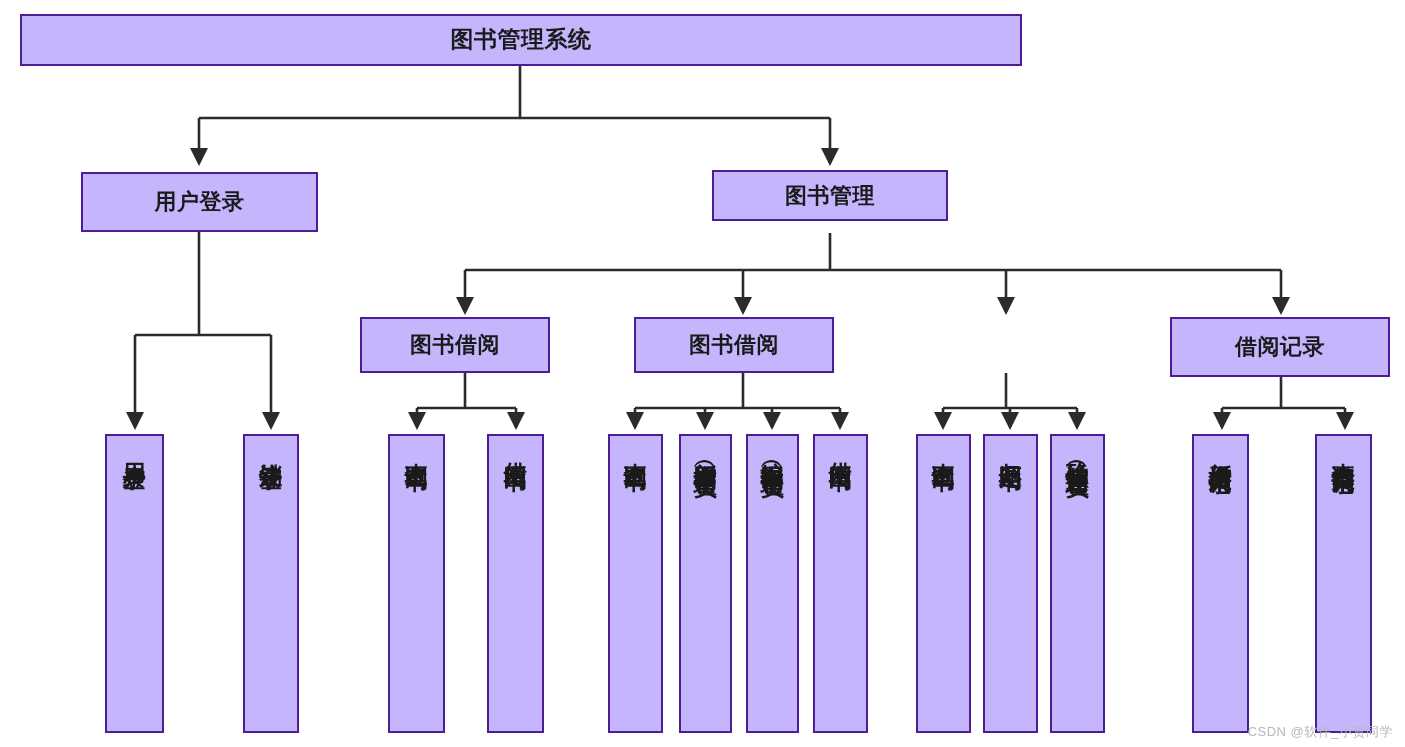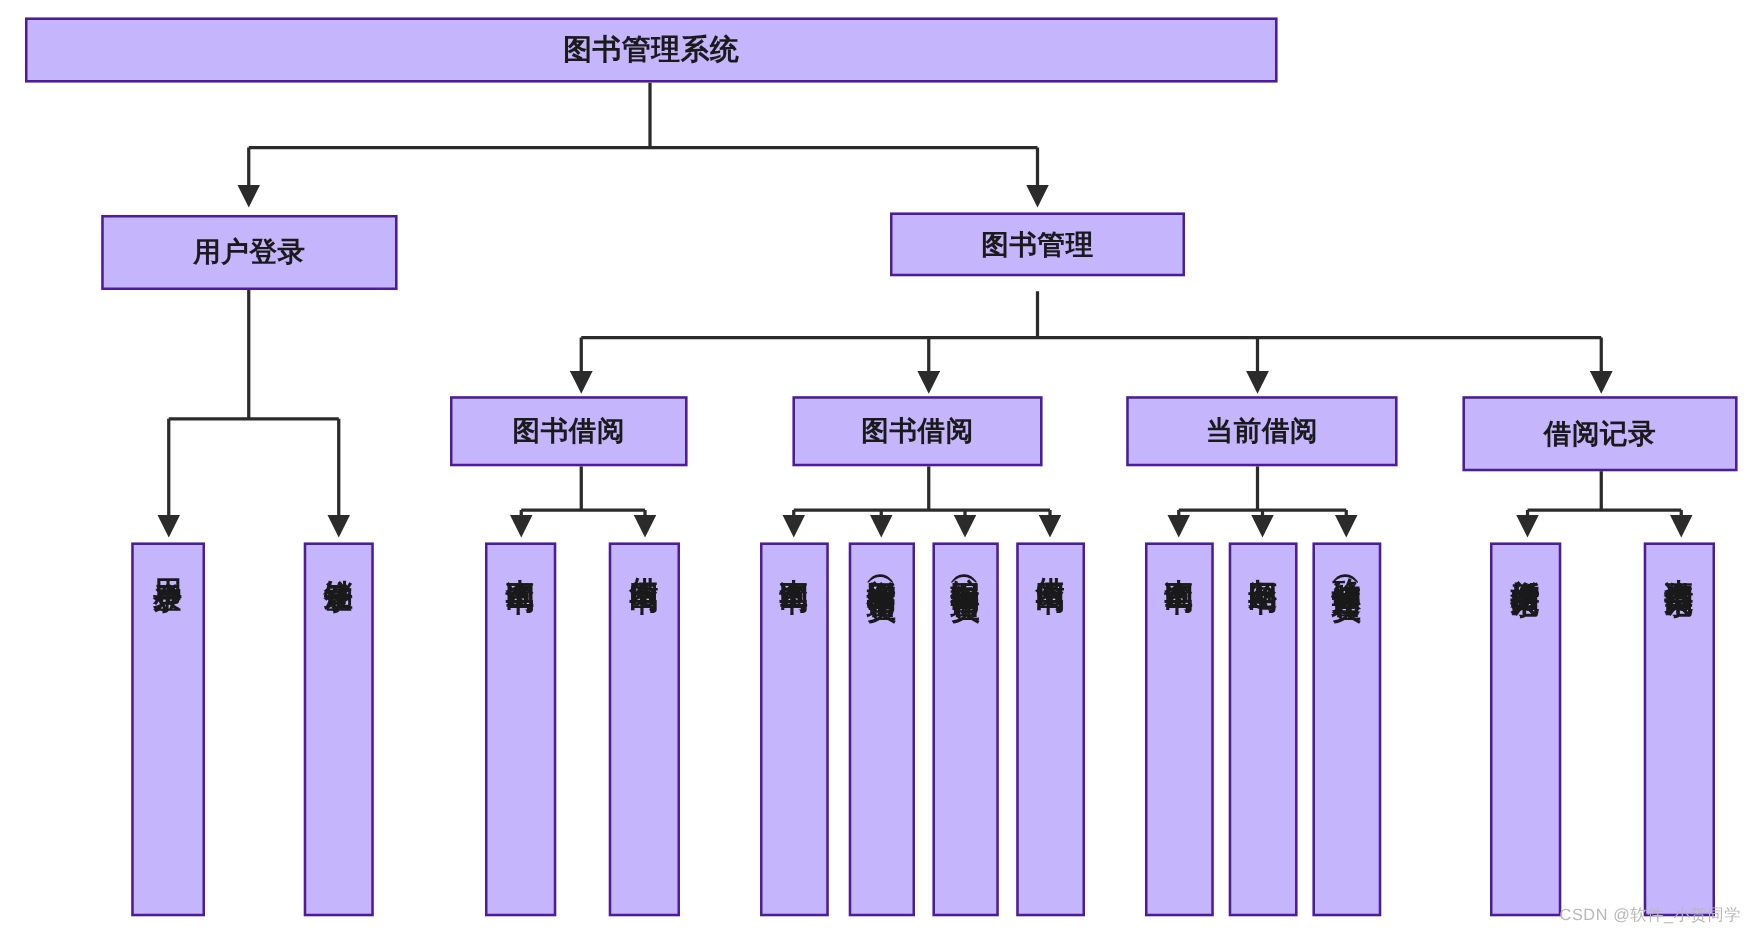--- a/index.html
+++ b/index.html
@@ -136,23 +136,20 @@
   <div class="node horiz" style="left:712px; top:170px; width:236px; height:51px;">
     <span class="label">图书管理</span>
   </div>
 
   <div class="node horiz" style="left:360px; top:317px; width:190px; height:56px;">
     <span class="label">图书借阅</span>
   </div>
   <div class="node horiz" style="left:634px; top:317px; width:200px; height:56px;">
     <span class="label">图书借阅</span>
   </div>
-  <div class="node horiz" style="left:901px; top:317px; width:217px; height:56px;">
-    <span class="label">当前借阅</span>
-  </div>
   <div class="node horiz" style="left:1170px; top:317px; width:220px; height:60px;">
     <span class="label">借阅记录</span>
   </div>
 
   <div class="node vert" style="left:105px; top:434px; width:59px; height:299px;">
     <span class="label">用户登录</span>
   </div>
   <div class="node vert" style="left:243px; top:434px; width:56px; height:299px;">
     <span class="label">注销登录</span>
   </div>

